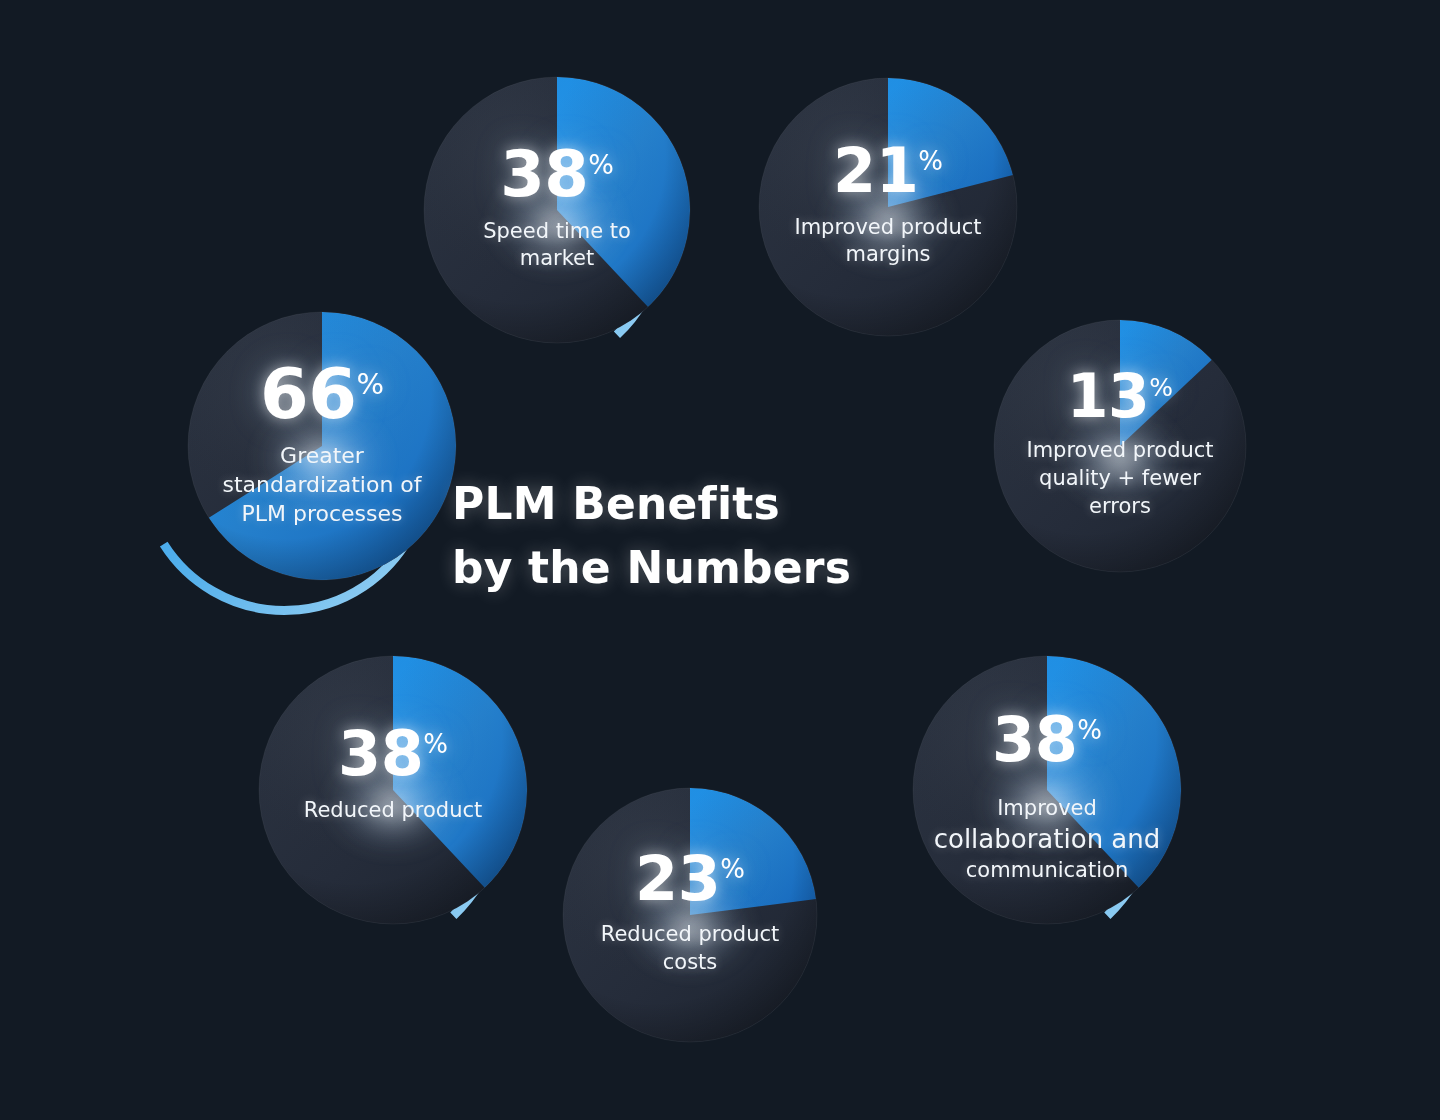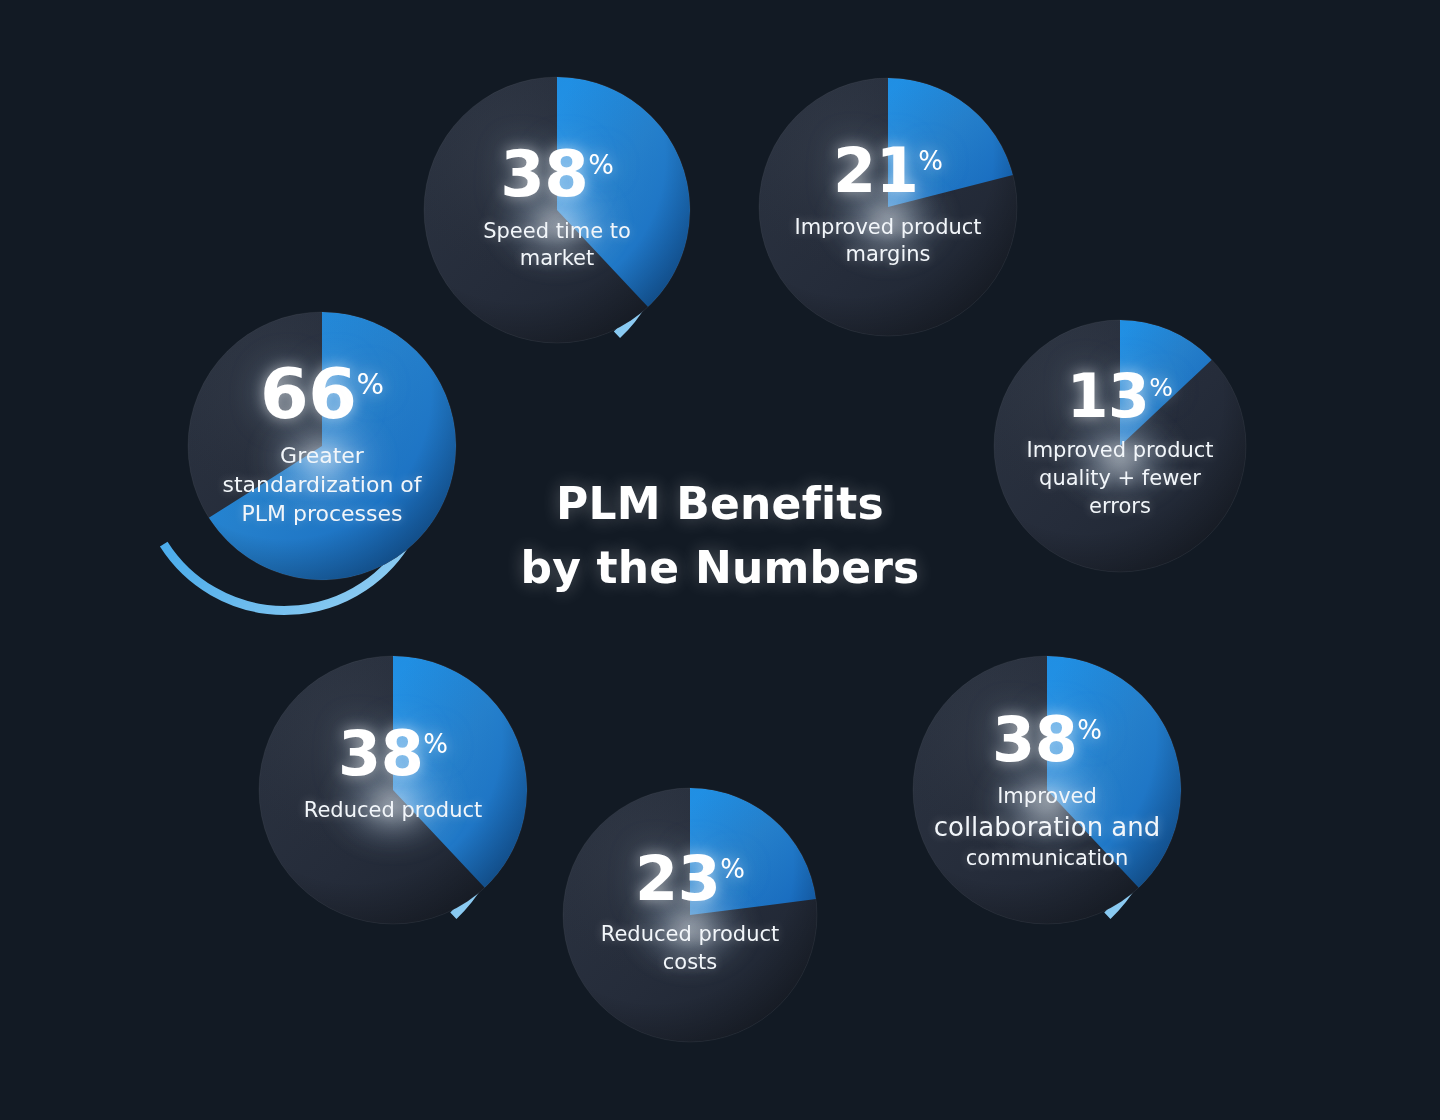--- a/index.html
+++ b/index.html
@@ -50,24 +50,23 @@
     letter-spacing: 0;
   }
   .caption {
     display: block;
     color: #f2f6fa;
     font-weight: 400;
     text-shadow: 0 0 10px rgba(255,255,255,0.30);
   }
   #center-title {
     position: absolute;
-    left: 470px;
+    left: 452px;
     top: 472px;
     width: 500px;
-    text-align: center;
     color: #ffffff;
     font-size: 44px;
     font-weight: 700;
     line-height: 1.45;
     letter-spacing: 0.2px;
     text-shadow: 0 0 18px rgba(255,255,255,0.28);
   }
   #center-title .tline { display: block; }
 </style>
 </head>
@@ -316,21 +315,21 @@
       <path d="M 160 160 L 160 26 A 134 134 0 0 1 251.72931219444428 257.68179607446916 Z" fill="url(#blug3)"></path>
 
       <ellipse cx="160" cy="173.4" rx="69.68" ry="53.6" fill="url(#glowg3)" filter="url(#softg3)" opacity="0.85"></ellipse>
       <circle cx="160" cy="160" r="134" fill="url(#shadeg3)"></circle>
     </g>
 
     <circle cx="160" cy="160" r="134" fill="none" stroke="#ffffff" stroke-opacity="0.05" stroke-width="1"></circle>
   </svg>
         <div class="labels" style="top: 78.74px;">
           <span class="pct-line" style="font-size: 62px;">38<span class="pct-sign" style="font-size: 26px;">%</span></span>
-          <div style="margin-top: 12px;">
+          <div style="margin-top: 24px;">
             <span class="caption" style="font-size: 21px; line-height: 1.32;">Improved</span>
             <span class="caption" style="font-size: 26px; line-height: 1.32;">collaboration and</span>
             <span class="caption" style="font-size: 21px; line-height: 1.32;">communication</span>
           </div>
         </div>
       </div>
       <div class="donut" style="left: 537px; top: 762px; width: 306px; height: 306px;">
         <svg width="306" height="306" viewBox="0 0 306 306">
     <defs>
       <linearGradient id="trkg4" x1="0" y1="0" x2="1" y2="1">

